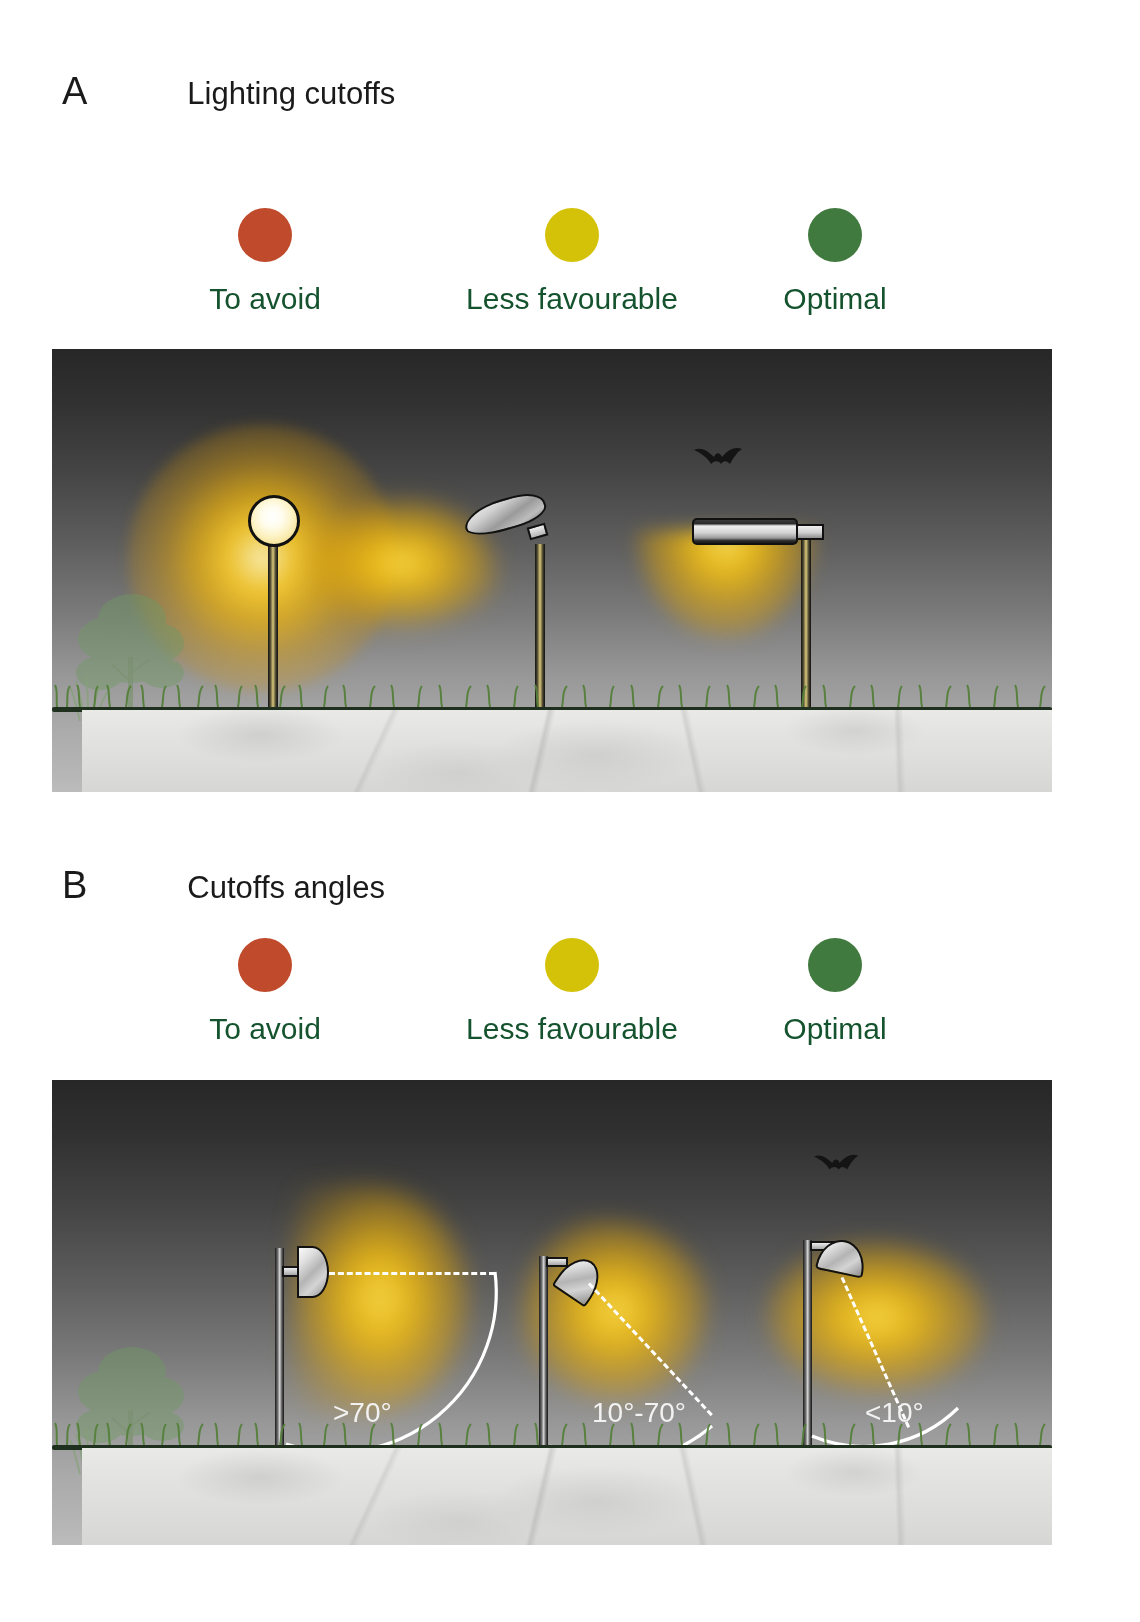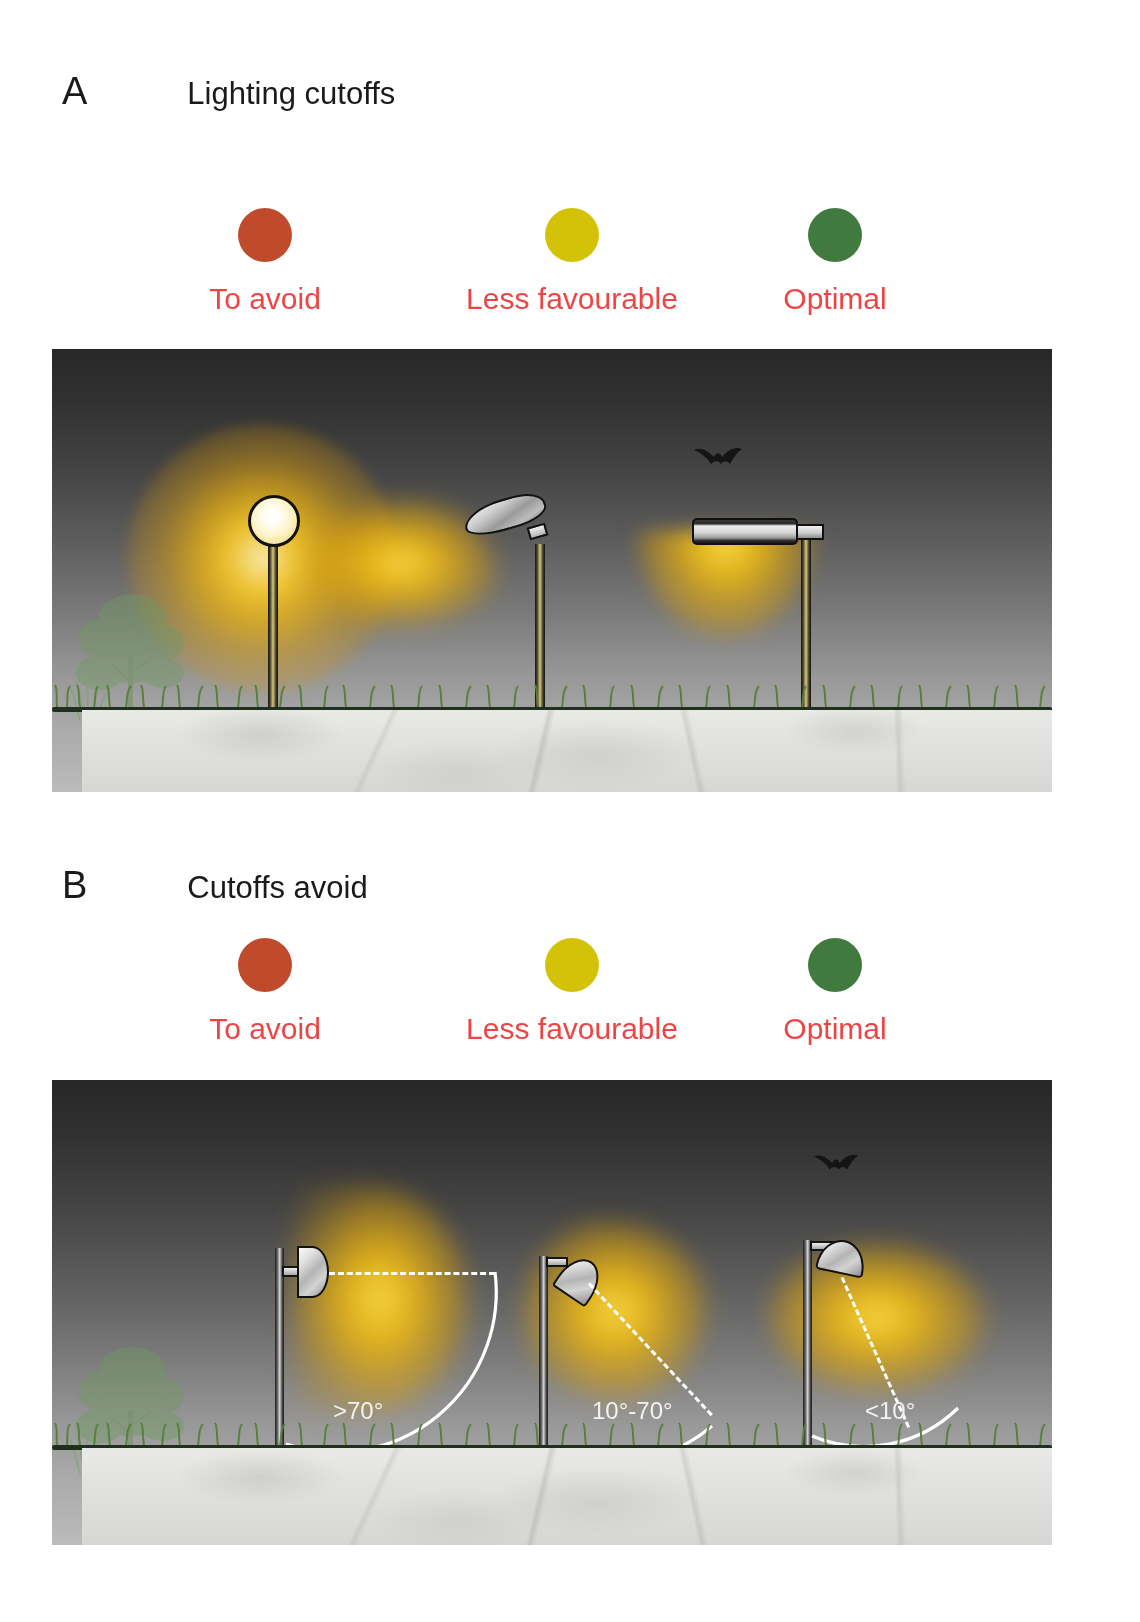--- a/index.html
+++ b/index.html
@@ -31,21 +31,21 @@
   
   .legend { position: absolute; width: 1000px; height: 120px; }
   .legend-item {
     position: absolute; display: flex; flex-direction: column;
     align-items: center; width: 260px;
   }
   .legend-dot {
     width: 54px; height: 54px; border-radius: 50%;
   }
   .legend-label {
-    margin-top: 22px; font-size: 30px; color: #ef4444;
+    margin-top: 22px; font-size: 30px; color: #14532d;
     white-space: nowrap; line-height: 1;
   }
 
   
   .scene {
     position: absolute; overflow: hidden;
     background: linear-gradient(to bottom,
         #272727 0%, #313131 12%, #454545 28%,
         #5e5e5e 44%, #7b7b7b 60%, #989898 74%,
         #ababab 86%, #b6b6b6 96%, #bcbcbc 100%);
@@ -163,21 +163,21 @@
   }
 
   
   .dashed-line {
     position: absolute; height: 0;
     border-top: 3px dashed #ffffff;
     transform-origin: left center;
   }
   .arc { position: absolute; }
   .angle-label {
-    position: absolute; color: #f2f2f2; font-size: 24px;
+    position: absolute; color: #f2f2f2; font-size: 28px;
     white-space: nowrap; line-height: 1;
   }
 
   
   .tree { position: absolute; opacity: .62; }
   .bat { position: absolute; }
 </style>
 </head>
 <body>
 
@@ -301,21 +301,21 @@
             <path d="M988 24 C990 14 988 8 993 3"></path>
         </g>
       </svg>
     </div>
     <div class="ground-line" style="bottom:80px;"></div>
     <div class="ground-rock" style="height:82px; left:30px; right:-20px;"></div>
   </div>
 
   <div class="panel-header" style="left:62px; top:866px;">
     <span class="panel-letter">B</span>
-    <span class="panel-title">Cutoffs avoid</span>
+    <span class="panel-title">Cutoffs angles</span>
   </div>
 
   <div class="legend" style="left:135px; top:938px;">
     <div class="legend-item" style="left:0px;">
       <div class="legend-dot" style="background:#bf4b2c"></div>
       <div class="legend-label">To avoid</div>
     </div>
     <div class="legend-item" style="left:307px;">
       <div class="legend-dot" style="background:#d4c209"></div>
       <div class="legend-label">Less favourable</div>

